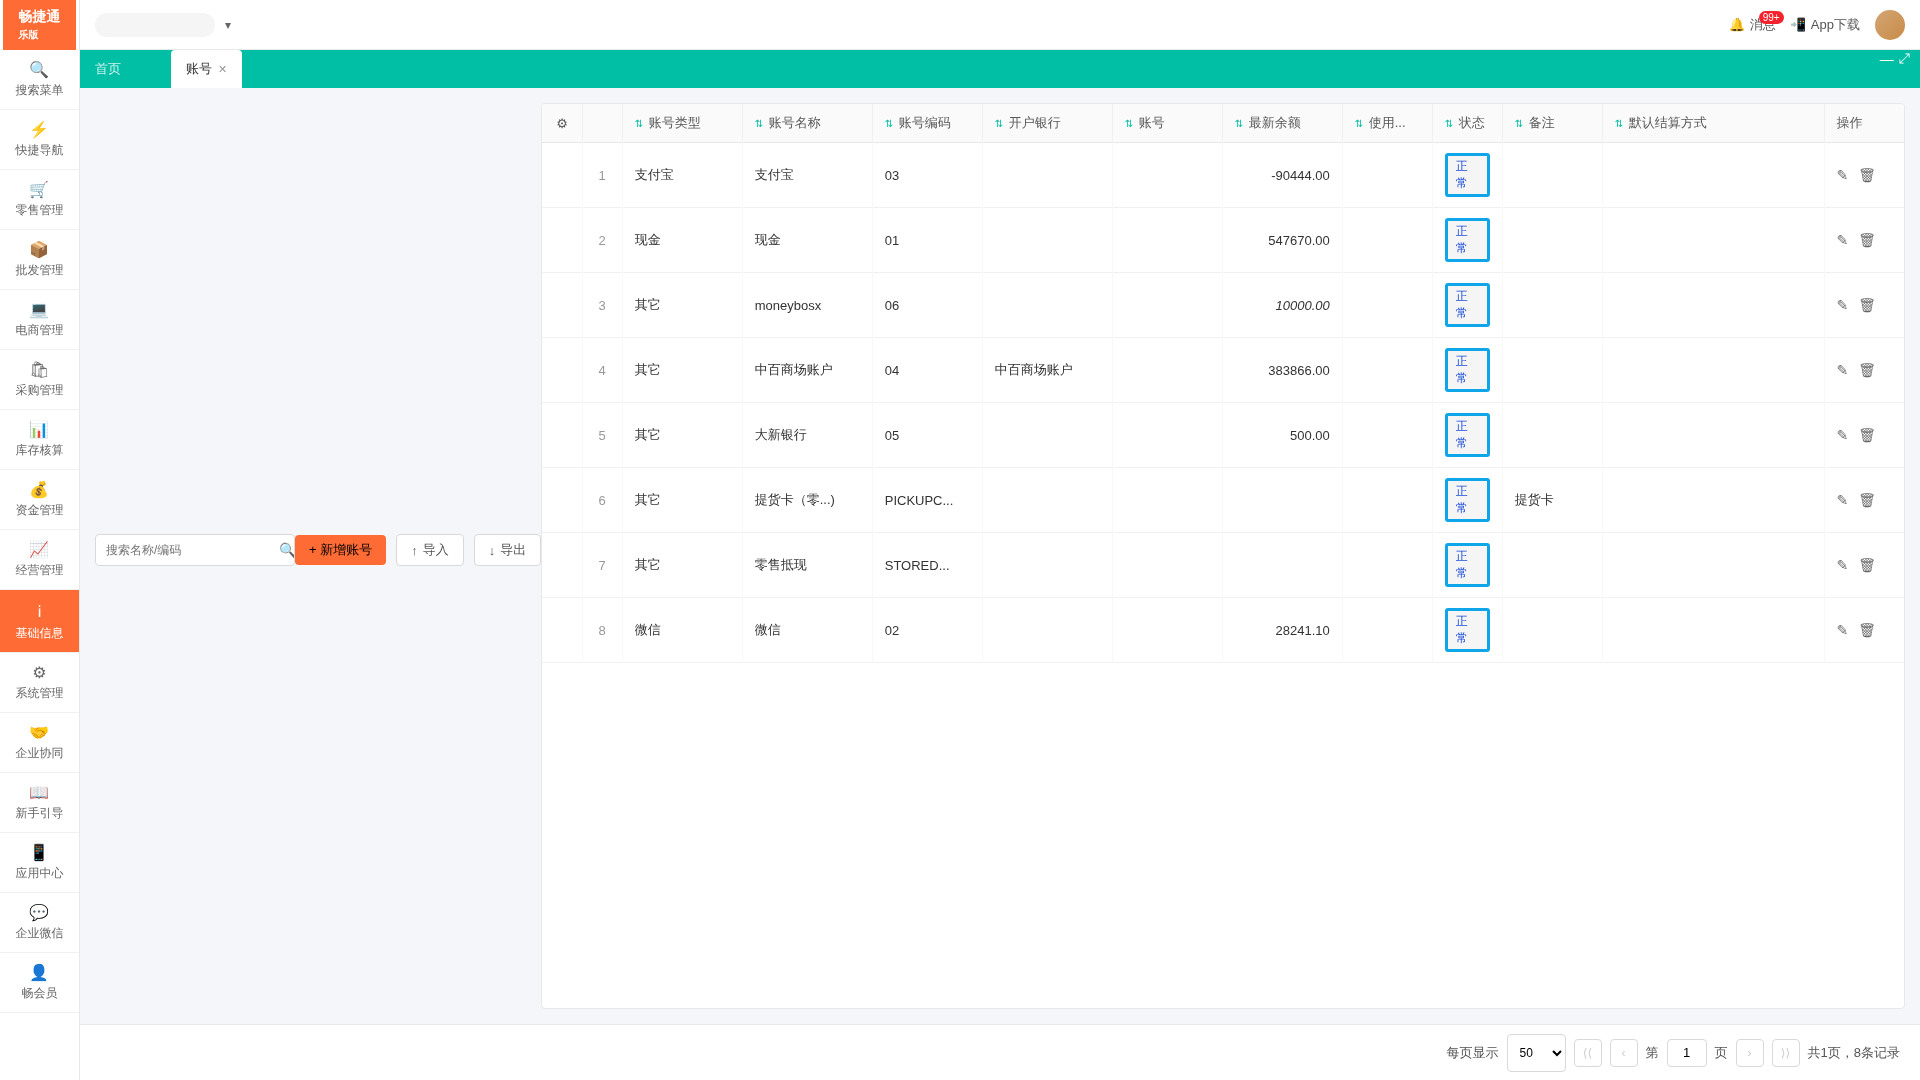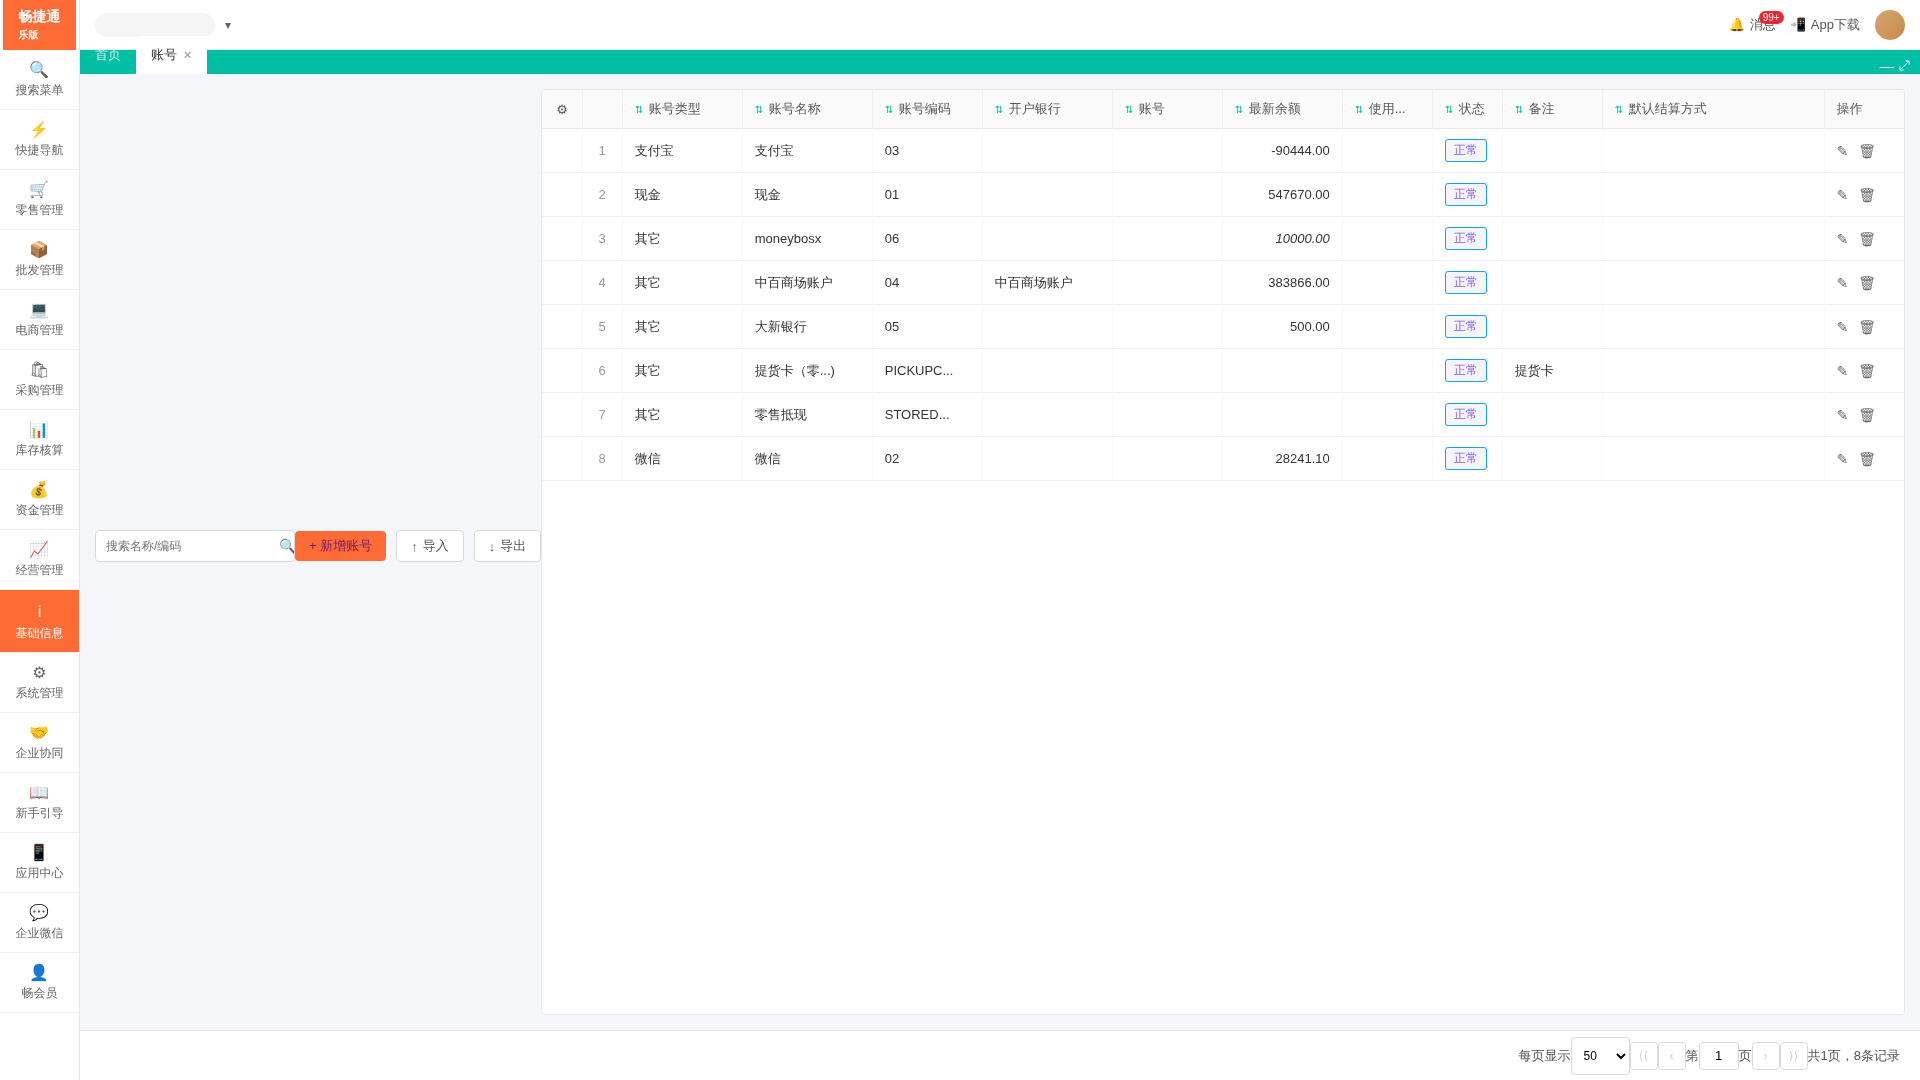--- a/index.html
+++ b/index.html
@@ -90,25 +90,26 @@
       border-radius: 8px;
       padding: 1px 4px;
       min-width: 16px;
       text-align: center;
     }
     .app-download { display: flex; align-items: center; gap: 4px; cursor: pointer; color: #555; font-size: 13px; }
     .avatar { width: 30px; height: 30px; border-radius: 50%; background: #ddd; overflow: hidden; cursor: pointer; }
 
     
     .tabbar {
-      height: 24px;
+      height: 38px;
       background: #00bfa5;
       display: flex;
-      align-items: flex-end;
+      align-items: flex-start;
       padding: 0 0;
+      gap: 35px;
     }
     .tab {
       height: 38px;
       padding: 0 15px;
       display: flex;
       align-items: center;
       gap: 6px;
       cursor: pointer;
       font-size: 13px;
       color: rgba(255,255,255,0.8);
@@ -169,21 +170,21 @@
       background: none;
       border: none;
       padding: 0 8px;
       cursor: pointer;
       color: #999;
       font-size: 14px;
     }
     .toolbar-actions { display: flex; align-items: center; gap: 10px; }
     .btn-primary {
       background: #ff6b35;
-      color: #701a75;
+      color: #000000;
       border: none;
       border-radius: 4px;
       padding: 6px 14px;
       font-size: 13px;
       cursor: pointer;
       display: flex;
       align-items: center;
       gap: 5px;
     }
     .btn-default {
@@ -231,44 +232,45 @@
     }
     tbody td {
       padding: 10px 12px;
       color: #333;
       border-right: 1px solid #f8f8f8;
     }
     tbody td:last-child { border-right: none; }
     .status-badge {
       display: inline-block;
       background: #f5f5f5;
-      color: #8b5cf6;
-      border: 1px solid #0ea5e9;
+      color: #1d4ed8;
+      border: 3px solid #0ea5e9;
       border-radius: 3px;
       padding: 2px 8px;
       font-size: 12px;
     }
     .action-icons { display: flex; gap: 10px; }
     .action-icon {
       cursor: pointer;
       color: #666;
       font-size: 14px;
     }
     .settings-col { width: 40px; text-align: center; }
     .row-num { color: #999; text-align: center; }
 
     
     .pagination {
-      height: 50px;
+      height: 56px;
       background: #fff;
       border-top: 1px solid #e8e8e8;
       display: flex;
       align-items: center;
       justify-content: flex-end;
       padding: 0 20px;
+      gap: 8px;
       font-size: 13px;
       color: #555;
     }
     .page-size-select {
       border: 1px solid #d9d9d9;
       border-radius: 4px;
       padding: 10px 8px;
       font-size: 12px;
       background: #fff;
       cursor: pointer;

